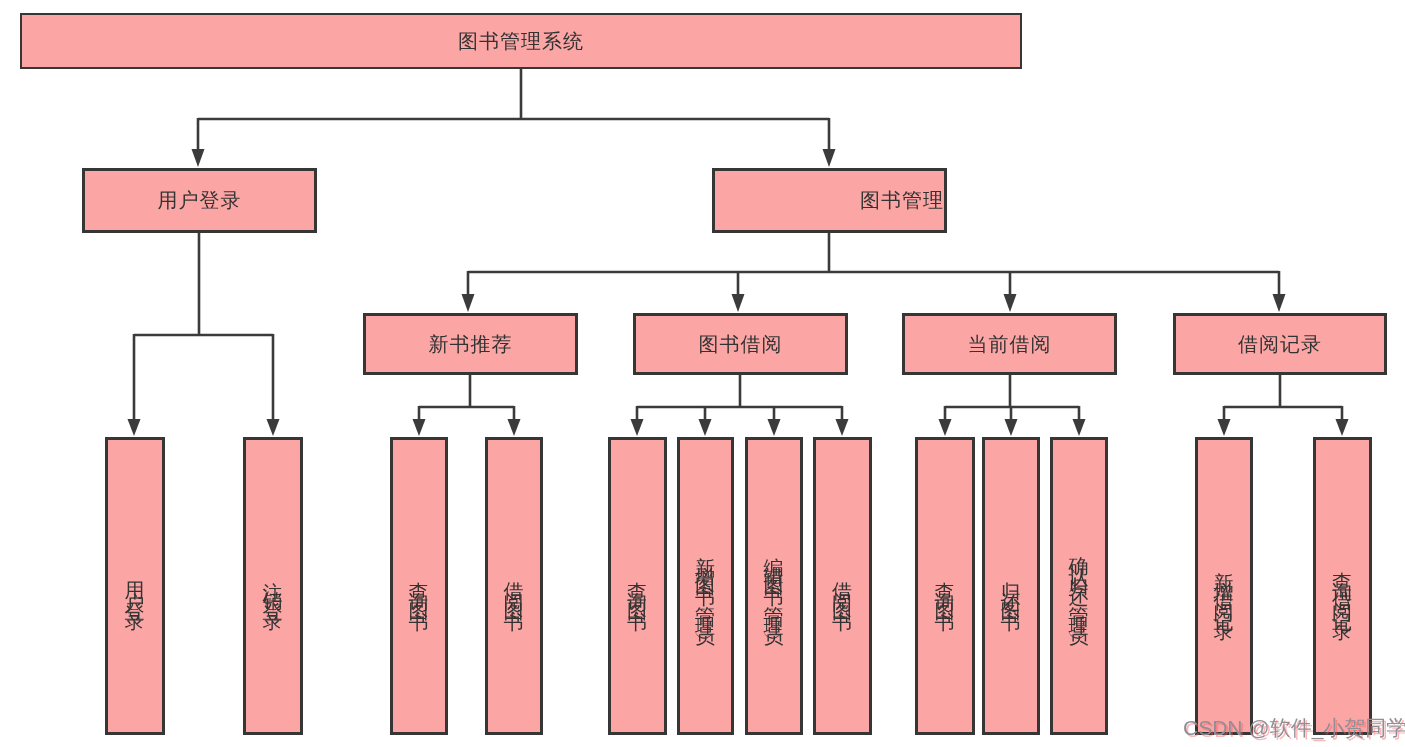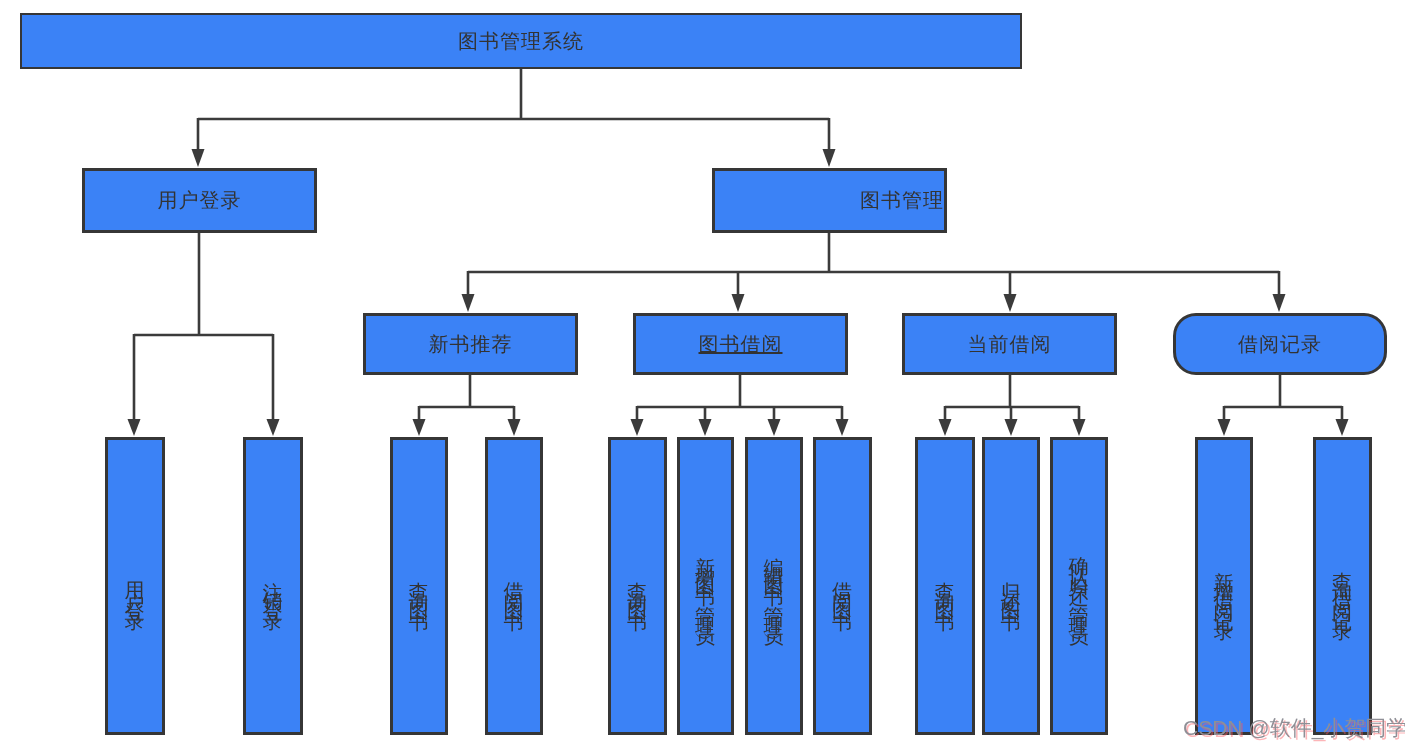--- a/index.html
+++ b/index.html
@@ -10,21 +10,21 @@
   body{
     width:1405px;height:747px;position:relative;overflow:hidden;
     font-family:"Liberation Sans","DejaVu Sans",sans-serif;
     color:var(--text);
   }
   .stage{position:absolute;inset:0;}
   svg.wires{position:absolute;left:0;top:0;pointer-events:none;}
   svg.wires line, svg.wires path{stroke:var(--line);stroke-width:2.6;fill:none;}
   svg.wires polygon{fill:var(--line);stroke:none;}
   .box{
-    position:absolute;background:#3b82f6;border:3px solid #363636;
+    position:absolute;background:#fca5a5;border:3px solid #363636;
     display:flex;align-items:center;justify-content:center;
     box-sizing:border-box;color:var(--text);
   }
   .box.root{border-width:2px;}
   .hlabel{font-size:20px;letter-spacing:1px;white-space:nowrap;}
   .vlabel{
     writing-mode:vertical-rl;text-orientation:mixed;
     font-size:20px;line-height:1;letter-spacing:10px;white-space:nowrap;
   }
   .watermark{
@@ -100,27 +100,27 @@
   <div class="box" style="left:82px;top:168px;width:235px;height:65px;">
     <span class="hlabel">用户登录</span>
   </div>
   <div class="box" style="left:712px;top:168px;width:235px;height:65px;justify-content:flex-end;">
     <span class="hlabel">图书管理</span>
   </div>
 
   <div class="box" style="left:363px;top:313px;width:215px;height:62px;">
     <span class="hlabel">新书推荐</span>
   </div>
-  <div class="box" style="left:633px;top:313px;width:215px;height:62px;text-decoration:underline;">
+  <div class="box" style="left:633px;top:313px;width:215px;height:62px;">
     <span class="hlabel">图书借阅</span>
   </div>
   <div class="box" style="left:902px;top:313px;width:215px;height:62px;justify-content:center;">
     <span class="hlabel">当前借阅</span>
   </div>
-  <div class="box" style="left:1173px;top:313px;width:214px;height:62px;border-radius:23px;">
+  <div class="box" style="left:1173px;top:313px;width:214px;height:62px;">
     <span class="hlabel">借阅记录</span>
   </div>
 
   <div class="box" style="left:105px;top:437px;width:60px;height:298px;">
     <span class="vlabel">用户登录</span>
   </div>
   <div class="box" style="left:243px;top:437px;width:60px;height:298px;">
     <span class="vlabel">注销登录</span>
   </div>
 

